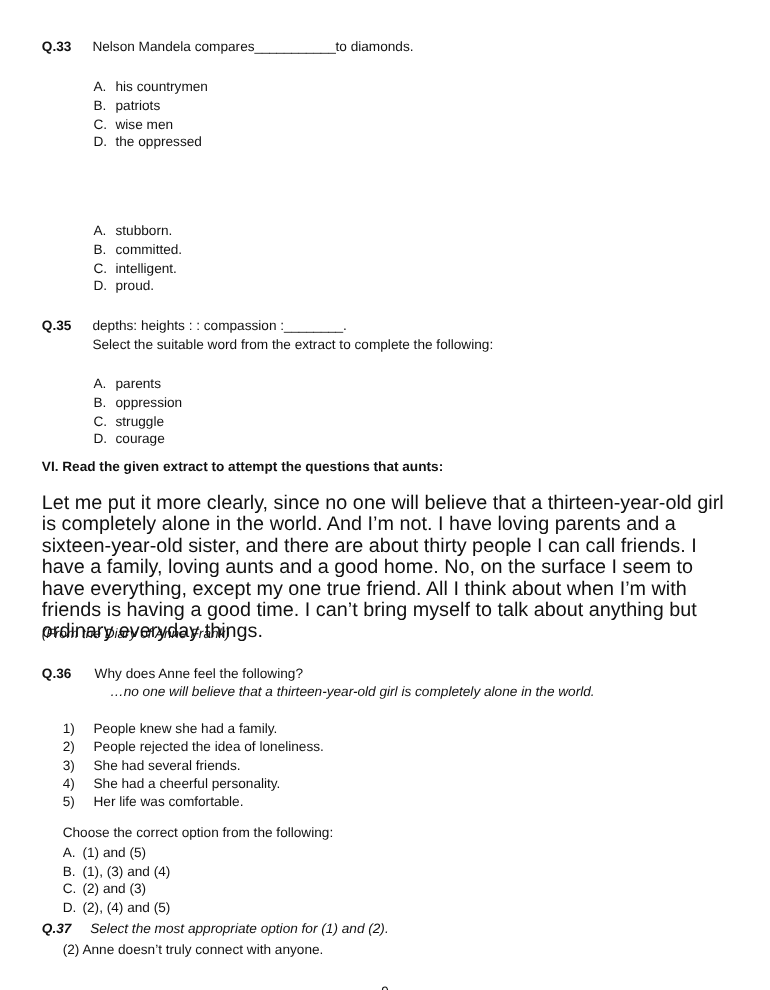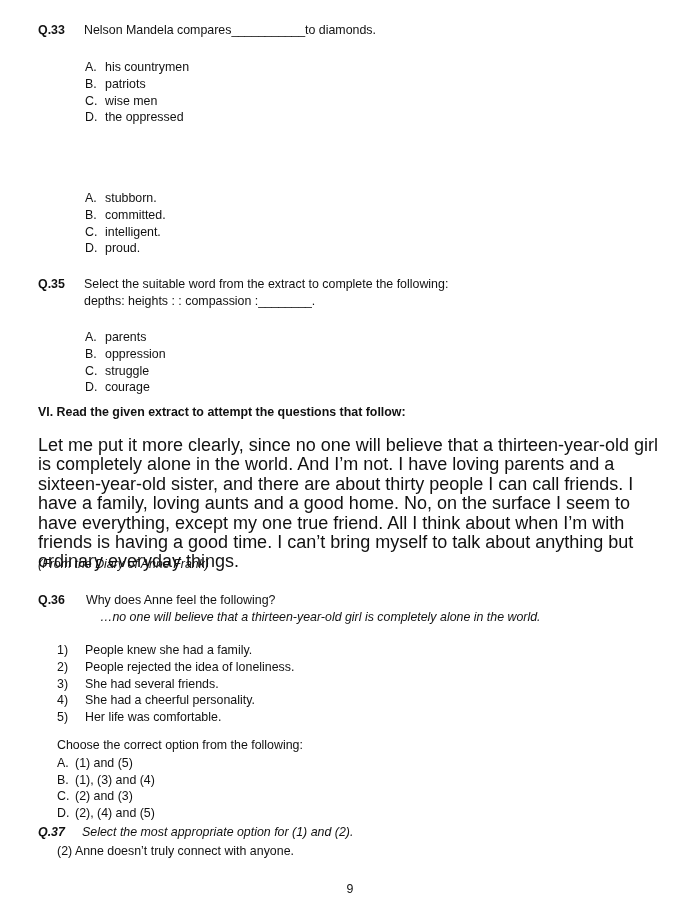--- a/index.html
+++ b/index.html
@@ -12,21 +12,21 @@
     height: 900px;
     position: relative;
     font-family: "Liberation Sans", sans-serif;
     color: #111111;
     overflow: hidden;
     -webkit-font-smoothing: antialiased;
   }
   .page {
     position: absolute;
     left: 0;
-    top: 4px;
+    top: 16px;
     width: 700px;
     height: 852px;
     padding: 0;
     box-sizing: border-box;
   }
 
   
   .qblock {
     position: absolute;
     font-size: 12.4px;
@@ -204,22 +204,22 @@
     <div class="opt">
       <span class="opt-let">D.</span>
       <span class="opt-txt">proud.</span>
     </div>
   </div>
 
   <div class="qblock" id="q35">
     <div class="qrow">
       <span class="qnum" style="width:46px;">Q.35</span>
       <span class="qtext">
+        <span class="cont"><span>depths: heights : : compassion :</span><span class="blank">________</span><span>.</span></span>
         <span class="cont">Select the suitable word from the extract to complete the following:</span>
-        <span class="cont"><span>depths: heights : : compassion :</span><span class="blank">________</span><span>.</span></span>
       </span>
     </div>
   </div>
 
   <div class="opts" id="q35-opts">
     <div class="opt">
       <span class="opt-let">A.</span>
       <span class="opt-txt">parents</span>
     </div>
     <div class="opt">
@@ -229,21 +229,21 @@
     <div class="opt">
       <span class="opt-let">C.</span>
       <span class="opt-txt">struggle</span>
     </div>
     <div class="opt">
       <span class="opt-let">D.</span>
       <span class="opt-txt">courage</span>
     </div>
   </div>
 
-  <div class="section-head" id="sec6">VI. Read the given extract to attempt the questions that follow:</div>
+  <div class="section-head" id="sec6">VI. Read the given extract to attempt the questions that aunts:</div>
 
   <div class="passage" id="extract">Let me put it more clearly, since no one will believe that a thirteen-year-old girl is completely alone in the world. And I’m not. I have loving parents and a sixteen-year-old sister, and there are about thirty people I can call friends. I have a family, loving aunts and a good home. No, on the surface I seem to have everything, except my one true friend. All I think about when I’m with friends is having a good time. I can’t bring myself to talk about anything but ordinary everyday things.</div>
 
   <div class="attrib" id="attrib">(From the Diary of Anne Frank)</div>
 
   <div class="qblock" id="q36">
     <div class="qrow">
       <span class="qnum" style="width:48px;">Q.36</span>
       <span class="qtext">
         <span class="cont">Why does Anne feel the following?</span>

